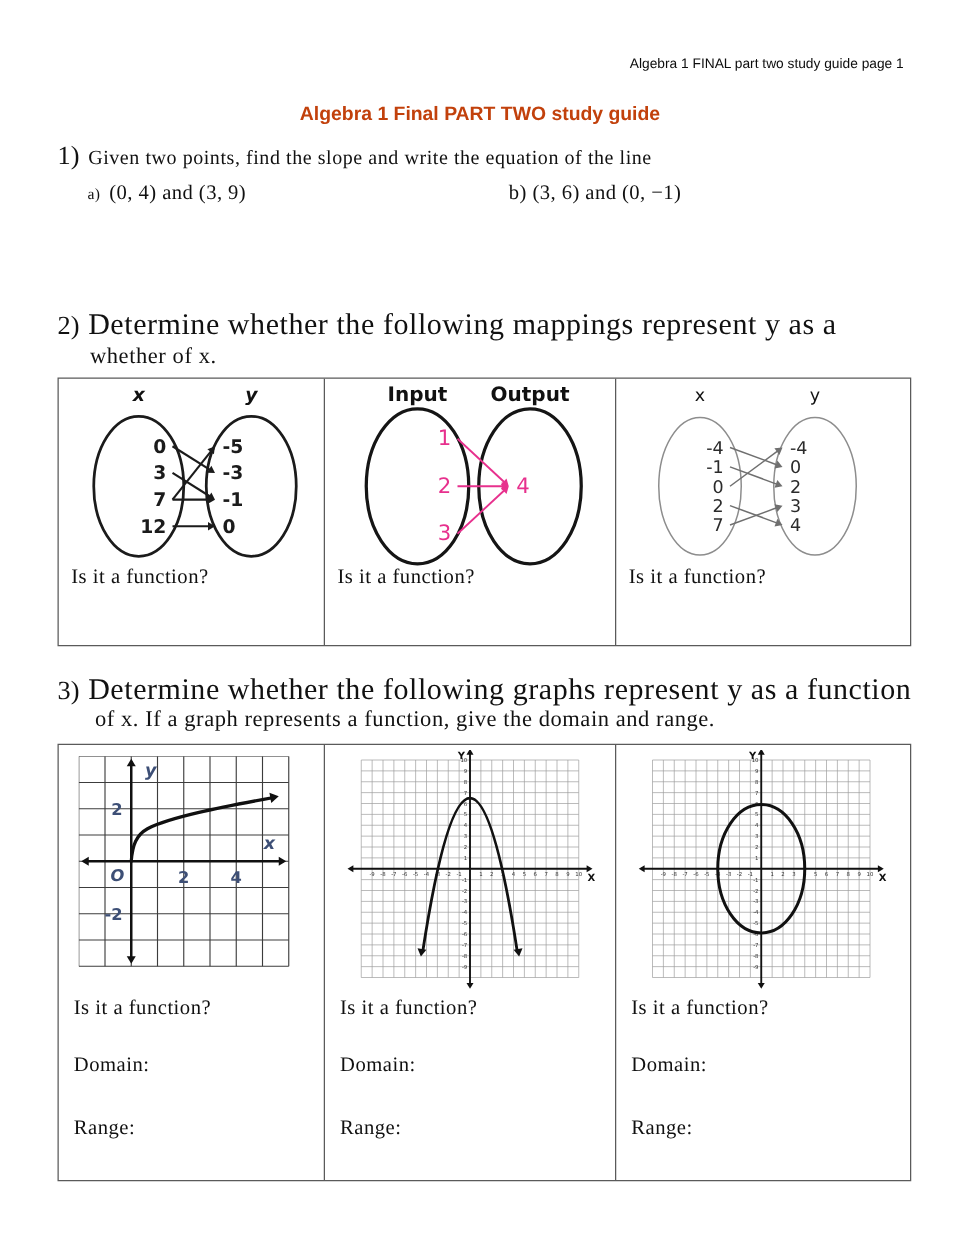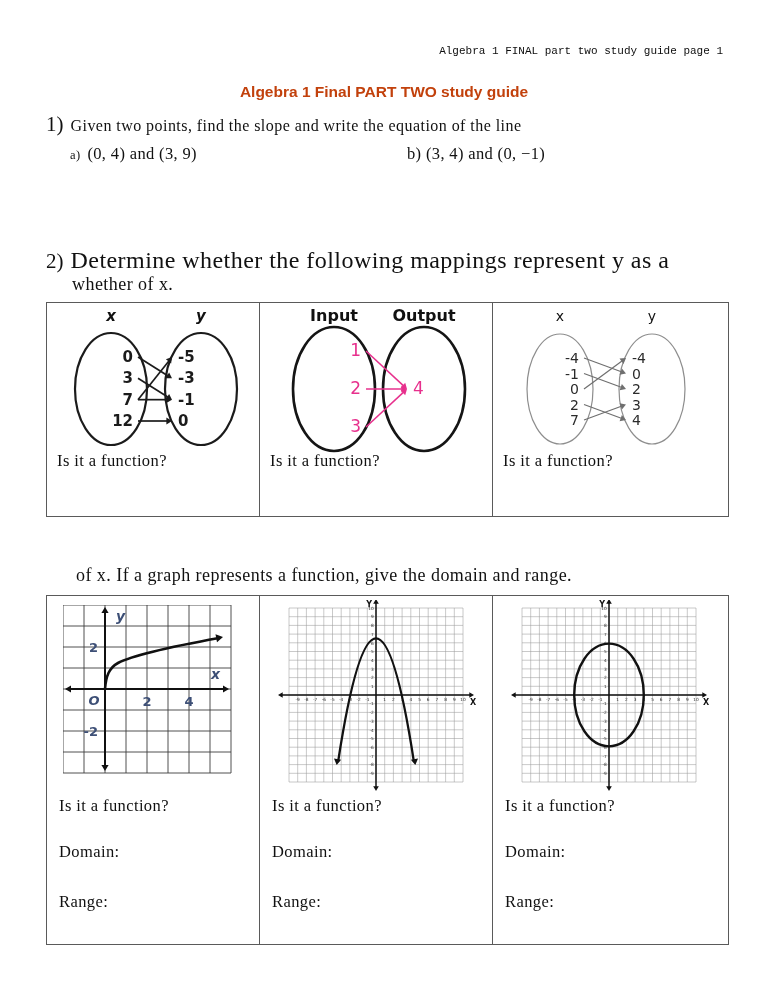--- a/index.html
+++ b/index.html
@@ -1,19 +1,19 @@
 <!DOCTYPE html>
 <html><head>
 <meta charset="utf-8">
 <style>
   *{margin:0;padding:0;box-sizing:border-box}
   html,body{background:#fff}
   .page{position:relative;width:768px;height:994px;background:#ffffff;overflow:hidden;
         font-family:"Liberation Serif",serif;color:#111}
-  .hdr{position:absolute;top:45px;right:45px;font-family:Liberation Mono, monospace;
+  .hdr{position:absolute;top:45px;right:45px;font-family:Liberation Sans, sans-serif;
        font-size:11px;color:#0d0d0d}
   .title{position:absolute;top:83px;left:0;width:100%;text-align:center;
          font-family:"Liberation Sans",sans-serif;font-size:15.5px;font-weight:600;color:#c2410c}
   .qline{position:absolute;white-space:nowrap}
   .qnum{font-size:21px;margin-right:7px}
   .qtext{font-size:16px;letter-spacing:.45px}
   #q1{left:46px;top:112px}
   #q1ab{left:70px;top:144px;font-size:16.5px;letter-spacing:.35px}
   #q1ab .sublab{font-size:12.5px;margin-right:7px}
   #q1b{position:absolute;left:337px;top:0;white-space:nowrap}
@@ -43,21 +43,21 @@
 <div class="page">
 
   <div class="hdr">Algebra 1 FINAL part two study guide page 1</div>
   <div class="title">Algebra 1 Final PART TWO study guide</div>
 
   <div id="q1" class="qline">
     <span class="qnum">1)</span><span class="qtext">Given two points, find the slope and write the equation of the line</span>
   </div>
   <div id="q1ab" class="qline">
     <span class="sublab">a)</span><span>(0, 4) and (3, 9)</span>
-    <span id="q1b"><span>b)</span> <span>(3, 4)  and (0, −1)</span></span>
+    <span id="q1b"><span>b)</span> <span>(3, 6)  and (0, −1)</span></span>
   </div>
 
   <div id="q2" class="qline">
     <span class="qnum">2)</span><span class="qtext">Determine whether the following mappings represent y as a</span>
   </div>
   <div id="q2b" class="qline">whether of x.</div>
 
   <div id="tbl1" class="tbl">
     <div class="cell c1">
       <svg class="msvg m1" width="200" height="152">
@@ -129,20 +129,23 @@
           <polygon points="123.0,53.0 120.5,59.0 116.5,53.6" fill="#6f6f6f"></polygon>
           <line x1="81" y1="99.5" x2="118.30923853640002" y2="113.2688856503381" stroke="#6f6f6f" stroke-width="1.2"></line>
           <polygon points="123.0,115.0 116.6,116.2 118.9,109.9" fill="#6f6f6f"></polygon>
           <line x1="81" y1="115" x2="118.30923853640002" y2="101.2311143496619" stroke="#6f6f6f" stroke-width="1.2"></line>
           <polygon points="123.0,99.5 118.9,104.6 116.6,98.3" fill="#6f6f6f"></polygon>
         </svg>
       <div class="isq">Is it a function?</div>
     </div>
   </div>
 
+  <div id="q3" class="qline">
+    <span class="qnum">3)</span><span class="qtext">Determine whether the following graphs represent y as a function</span>
+  </div>
   <div id="q3b" class="qline">of x. If a graph represents a function, give the domain and range.</div>
 
   <div id="tbl2" class="tbl">
     <div class="cell c1">
       <svg class="gsvg g1" width="172" height="172">
           <line x1="0" y1="0" x2="0" y2="168" stroke="#3c3c3c" stroke-width="0.9"></line>
           <line x1="0" y1="0" x2="168" y2="0" stroke="#3c3c3c" stroke-width="0.9"></line>
           <line x1="21" y1="0" x2="21" y2="168" stroke="#3c3c3c" stroke-width="0.9"></line>
           <line x1="0" y1="21" x2="168" y2="21" stroke="#3c3c3c" stroke-width="0.9"></line>
           <line x1="42" y1="0" x2="42" y2="168" stroke="#3c3c3c" stroke-width="0.9"></line>

